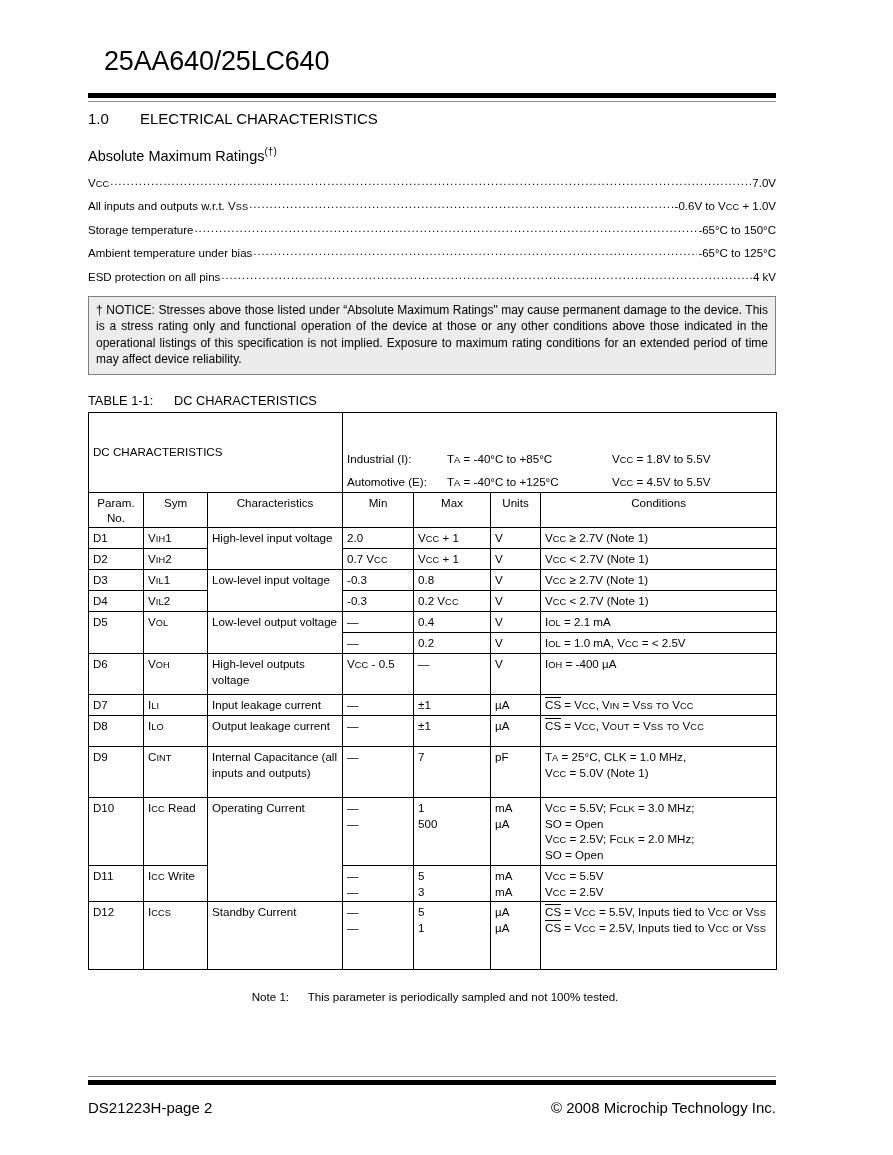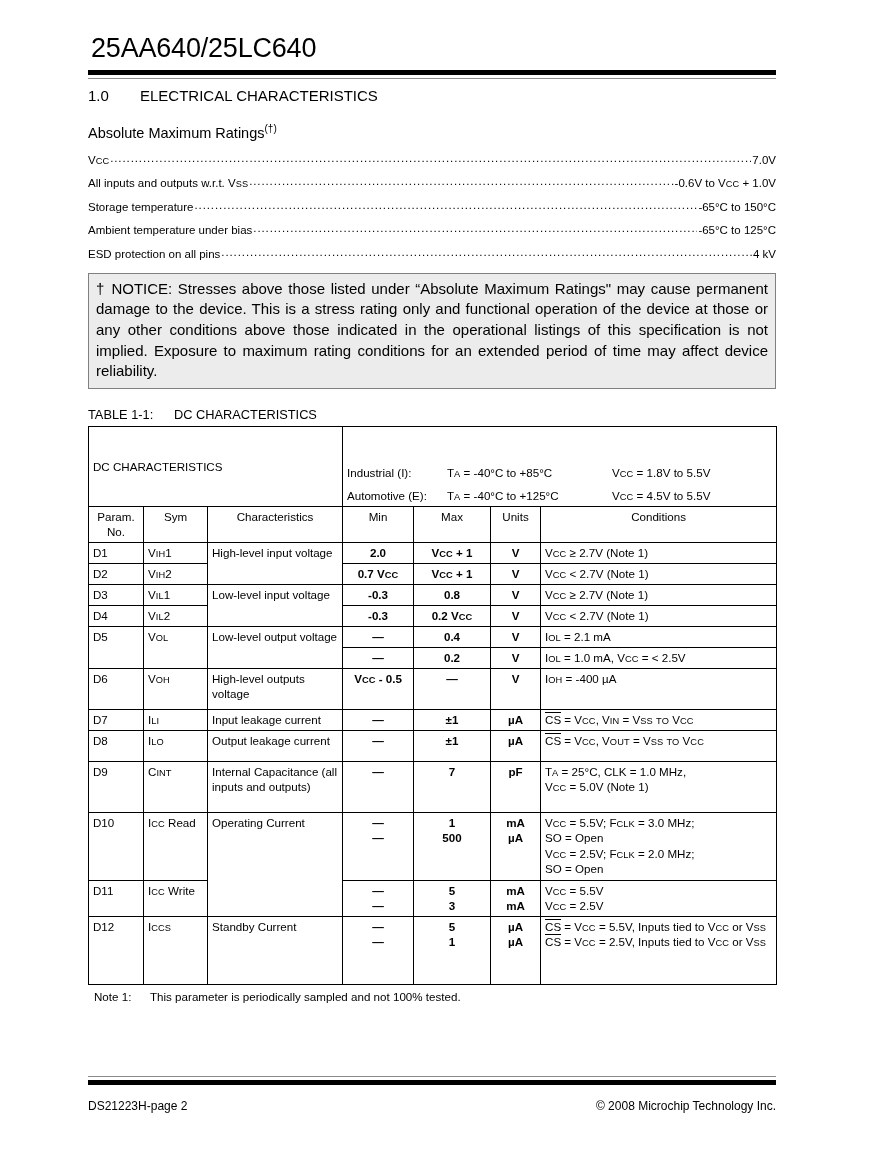--- a/index.html
+++ b/index.html
@@ -27,21 +27,21 @@
     width: 688px;
   }
 
   
   .doc-title {
     font-size: 27px;
     letter-spacing: -0.2px;
     padding-top: 31px;
     line-height: 1.1;
     font-weight: normal;
-    margin: 3px;
+    margin: 16px;
   }
   .rule-thick {
     height: 5px;
     background: #000;
     margin-top: 6px;
   }
   .rule-thin {
     height: 1px;
     background: #8a8a8a;
     margin-top: 3px;
@@ -82,21 +82,21 @@
     top: -1px;
   }
   .rating-row .val { flex: 0 0 auto; }
 
   
   .notice {
     margin-top: 13px;
     border: 1px solid #808080;
     background: #ececec;
     padding: 5px 7px 6px 7px;
-    font-size: 15px;
+    font-size: 12px;
     line-height: 1.38;
     text-align: justify;
   }
 
   
   .tbl-caption {
     margin-top: 18px;
     margin-bottom: 4px;
     font-size: 12.8px;
     display: flex;
@@ -109,21 +109,21 @@
     width: 688px;
     table-layout: fixed;
     font-size: 11.6px;
   }
   table.dc td {
     border: 1px solid #000;
     padding: 2px 4px;
     vertical-align: top;
     line-height: 1.33;
   }
-  table.dc td.center { text-align: center; font-weight: bold; }
+  table.dc td.center { text-align: left; }
   .hdr-band td { padding: 5px 6px 6px 6px; }
   .colhdr td {
     text-align: center;
     vertical-align: middle;
     padding: 5px 3px 6px 3px;
   }
   .cond-grid {
     display: grid;
     grid-template-columns: 100px 165px auto;
     row-gap: 7px;
@@ -137,40 +137,41 @@
     letter-spacing: 0.1px;
   }
   .ovl {
     border-top: 1px solid #000;
     padding-top: 0px;
     display: inline-block;
     line-height: 1.15;
   }
 
   .note-line {
-    margin-top: 5px;
+    margin-top: 20px;
     font-size: 11.6px;
     display: flex;
     padding-left: 6px;
+    justify-content: center;
   }
   .note-line .nkey { width: 56px; flex: 0 0 auto; }
 
   
   .footer {
     position: absolute;
     left: 88px;
     top: 1076px;
     width: 688px;
   }
   .footer .rule-thin2 { height: 1px; background: #8a8a8a; }
   .footer .rule-thick2 { height: 5px; background: #000; margin-top: 3px; }
   .footer .fbar {
     display: flex;
     justify-content: space-between;
-    font-size: 12px;
+    font-size: 15px;
     margin-top: 14px;
   }
 </style>
 </head>
 <body>
 
 <div class="page">
   <div class="content">
 
     <div class="doc-title">25AA640/25LC640</div>

